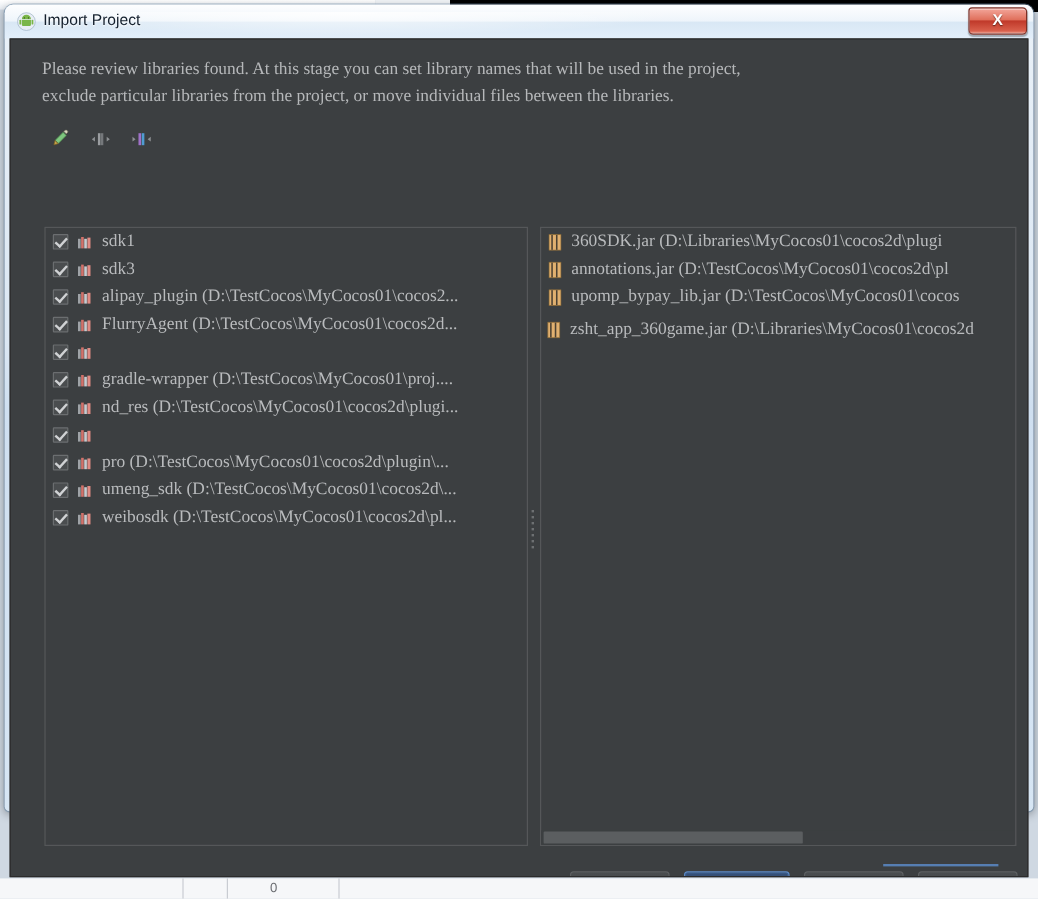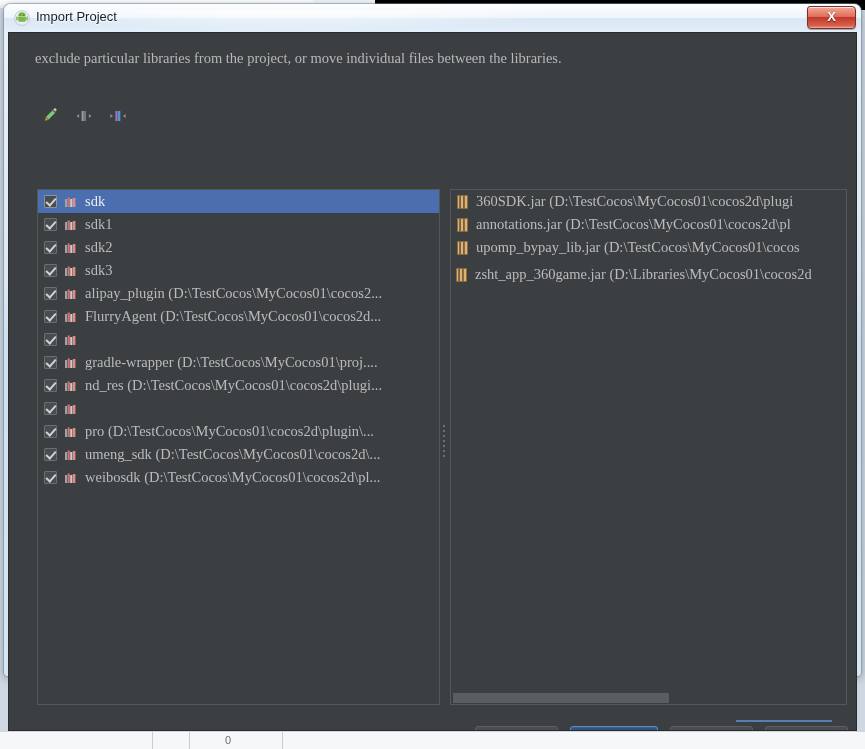--- a/index.html
+++ b/index.html
@@ -378,20 +378,21 @@
     <div id="title-text">Import Project</div>
 
     <div id="close-button">
       <div id="close-glyph">X</div>
     </div>
   </div>
 
   <div id="content">
 
     <div id="intro-text">
+      <div>Please review libraries found. At this stage you can set library names that will be used in the project,</div>
       <div>exclude particular libraries from the project, or move individual files between the libraries.</div>
     </div>
 
     <div id="toolbar">
 
       <div class="tb-btn">
         <svg width="16" height="16" viewBox="0 0 16 16">
           <path d="M10.6 2.3l2.6 2.6-6.6 6.6-2.6-2.6z" fill="#7fc77f" stroke="#4e8a4e" stroke-width=".7"></path>
           <path d="M11.3 1.6l1.9 1.9 1-1a1 1 0 0 0 0-1.4l-.5-.5a1 1 0 0 0-1.4 0z" fill="#d8d8c0" stroke="#8b8b70" stroke-width=".6"></path>
           <path d="M3.9 9.1l2.6 2.6-3.6 1z" fill="#c9a34a" stroke="#7b6326" stroke-width=".6"></path>
@@ -421,49 +422,29 @@
       <span>Libraries</span>
       <span class="rule"></span>
     </div>
 
     <div class="section-head" id="contents-head">
       <span>Library contents</span>
       <span class="rule"></span>
     </div>
 
     <div class="list-pane" id="libraries-pane">
-      <div class="row selected">
-        <span class="chk"></span>
-        <svg class="lib-icon" viewBox="0 0 14 14">
-          <rect x="1" y="4" width="2.2" height="8" fill="#9fa3a7"></rect>
-          <rect x="3.6" y="2.5" width="2.2" height="9.5" fill="#d2726b"></rect>
-          <rect x="6.2" y="4" width="2.2" height="8" fill="#c8cbcf"></rect>
-          <rect x="8.8" y="3" width="2.6" height="9" fill="#e08b84"></rect>
-        </svg>
-        <span class="label">sdk</span>
-      </div>
       <div class="row">
         <span class="chk"></span>
         <svg class="lib-icon" viewBox="0 0 14 14">
           <rect x="1" y="4" width="2.2" height="8" fill="#9fa3a7"></rect>
             <rect x="3.6" y="2.5" width="2.2" height="9.5" fill="#d2726b"></rect>
             <rect x="6.2" y="4" width="2.2" height="8" fill="#c8cbcf"></rect>
             <rect x="8.8" y="3" width="2.6" height="9" fill="#e08b84"></rect>
         </svg>
         <span class="label">sdk1</span>
-      </div>
-      <div class="row">
-        <span class="chk"></span>
-        <svg class="lib-icon" viewBox="0 0 14 14">
-          <rect x="1" y="4" width="2.2" height="8" fill="#9fa3a7"></rect>
-            <rect x="3.6" y="2.5" width="2.2" height="9.5" fill="#d2726b"></rect>
-            <rect x="6.2" y="4" width="2.2" height="8" fill="#c8cbcf"></rect>
-            <rect x="8.8" y="3" width="2.6" height="9" fill="#e08b84"></rect>
-        </svg>
-        <span class="label">sdk2</span>
       </div>
       <div class="row">
         <span class="chk"></span>
         <svg class="lib-icon" viewBox="0 0 14 14">
           <rect x="1" y="4" width="2.2" height="8" fill="#9fa3a7"></rect>
             <rect x="3.6" y="2.5" width="2.2" height="9.5" fill="#d2726b"></rect>
             <rect x="6.2" y="4" width="2.2" height="8" fill="#c8cbcf"></rect>
             <rect x="8.8" y="3" width="2.6" height="9" fill="#e08b84"></rect>
         </svg>
         <span class="label">sdk3</span>
@@ -558,21 +539,21 @@
       </div>
     </div>
 
     <div class="list-pane" id="contents-pane">
       <div class="row">
         <svg class="jar-icon" viewBox="0 0 11 14">
           <rect x="0.5" y="0.5" width="10" height="13" fill="#e0b070" stroke="#8a6a36" stroke-width=".7"></rect>
           <rect x="2.4" y="0.8" width="1.3" height="12.4" fill="#4b4132"></rect>
           <rect x="6.3" y="0.8" width="1.3" height="12.4" fill="#4b4132"></rect>
         </svg>
-        <span class="label">360SDK.jar (D:\TestCocos\MyCocos01\cocos2d\plugi</span>
+        <span class="label">360SDK.jar (D:\Libraries\MyCocos01\cocos2d\plugi</span>
       </div>
       <div class="row">
         <svg class="jar-icon" viewBox="0 0 11 14">
           <rect x="0.5" y="0.5" width="10" height="13" fill="#e0b070" stroke="#8a6a36" stroke-width=".7"></rect>
           <rect x="2.4" y="0.8" width="1.3" height="12.4" fill="#4b4132"></rect>
           <rect x="6.3" y="0.8" width="1.3" height="12.4" fill="#4b4132"></rect>
         </svg>
         <span class="label">annotations.jar (D:\TestCocos\MyCocos01\cocos2d\pl</span>
       </div>
       <div class="row">

